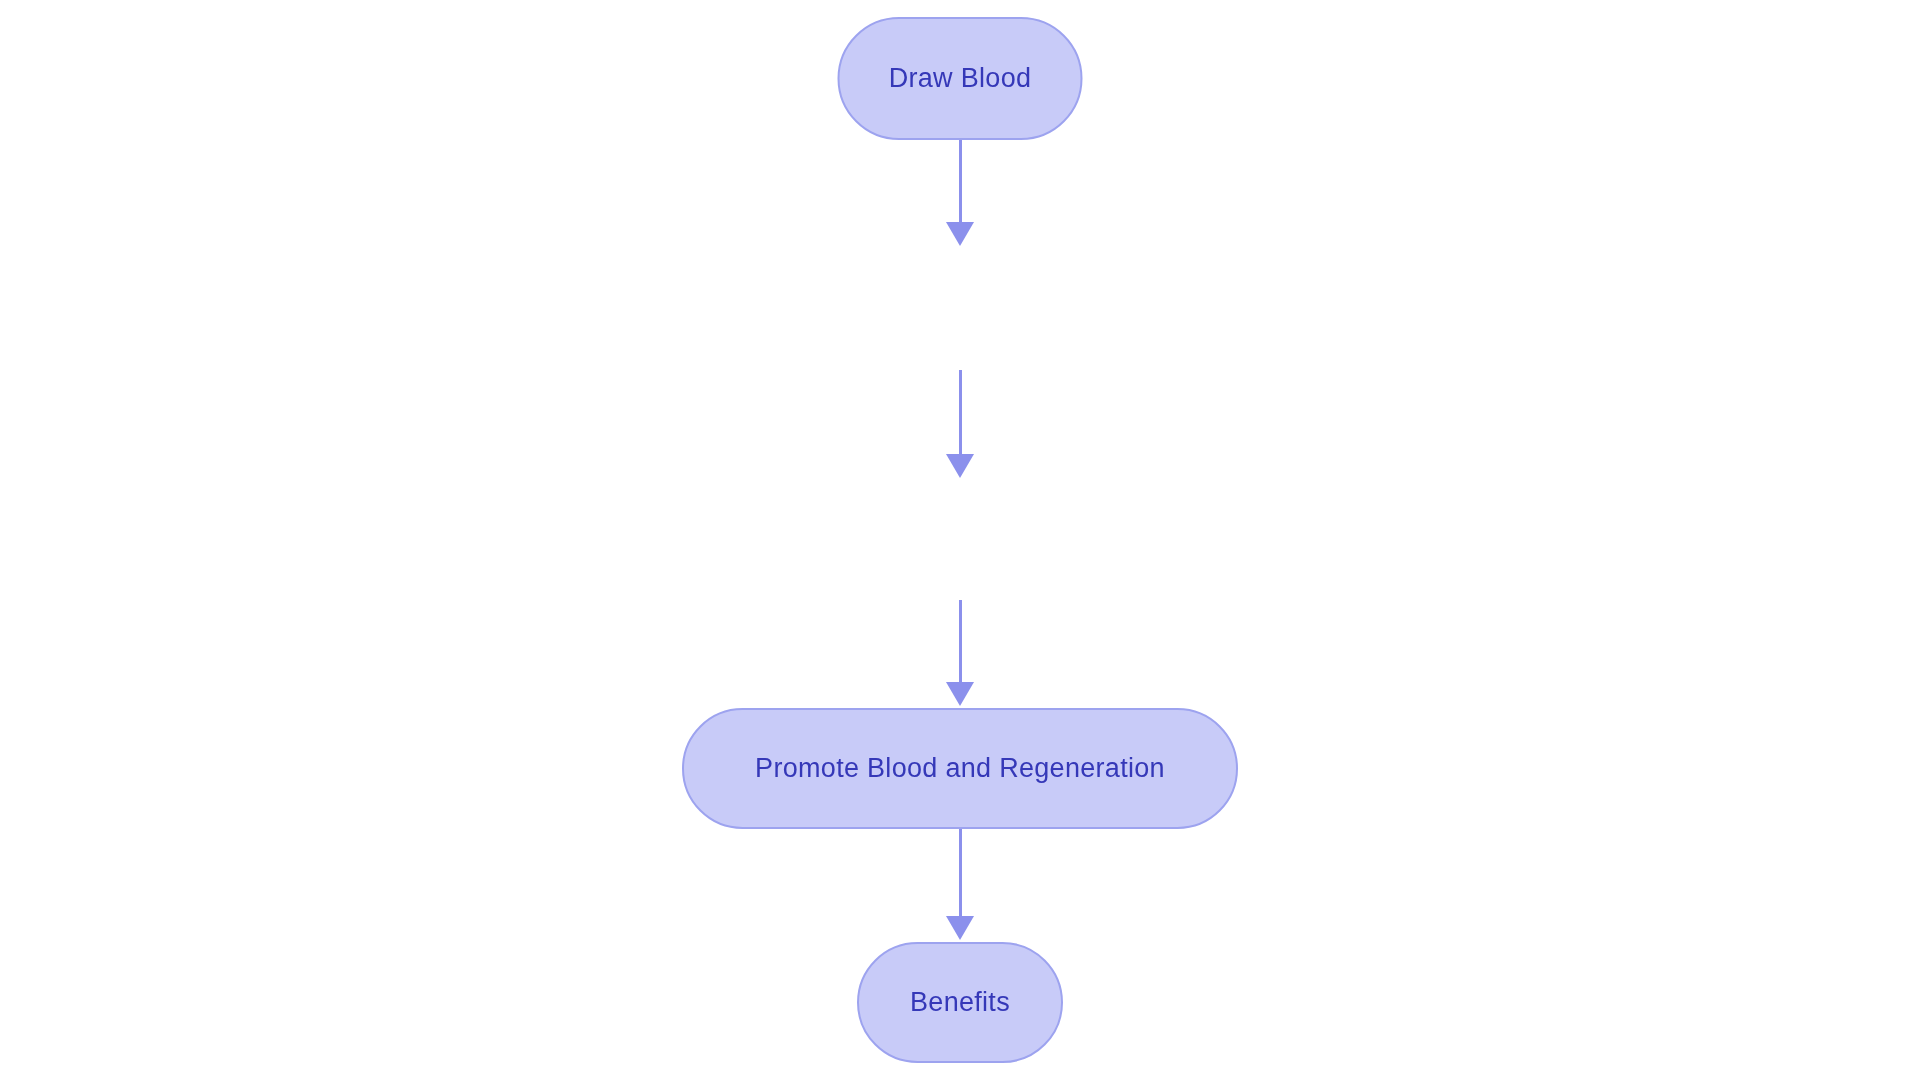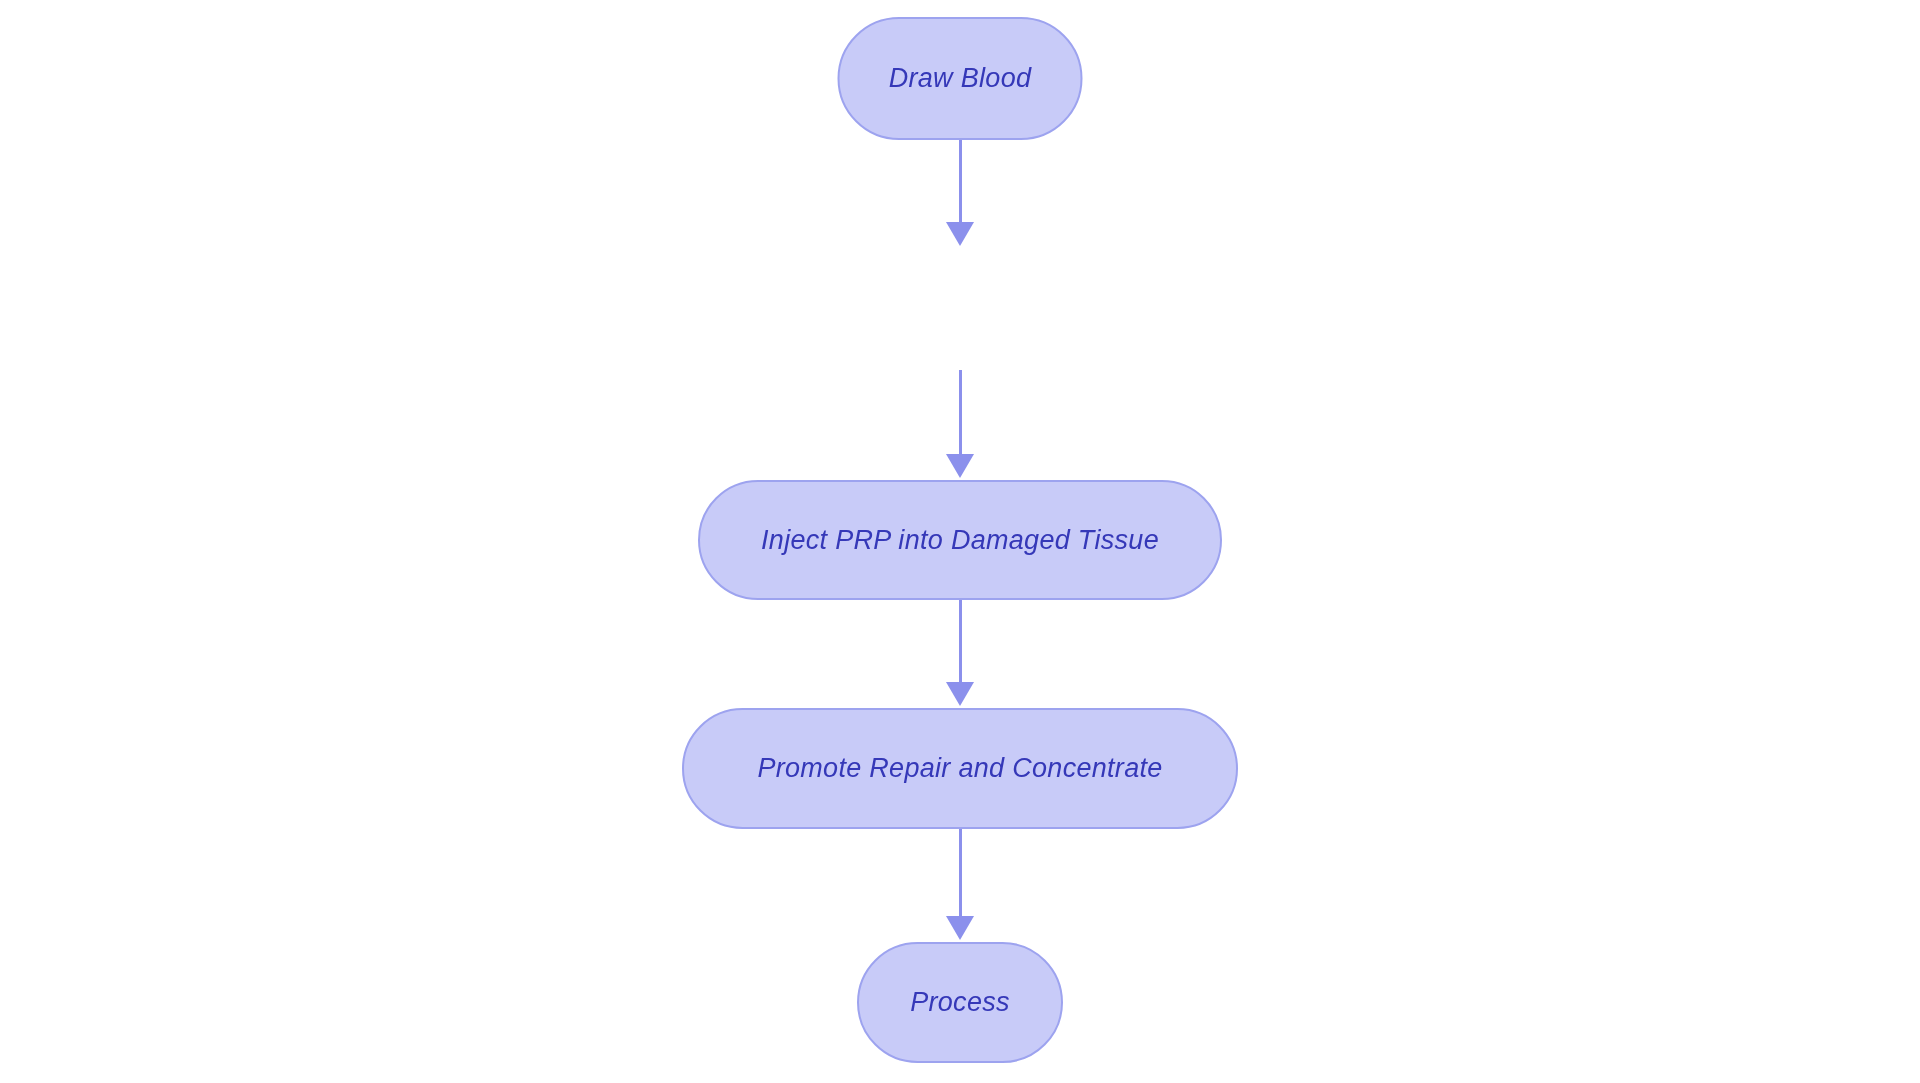--- a/index.html
+++ b/index.html
@@ -31,21 +31,20 @@
     align-items: center;
     justify-content: center;
     background: var(--node-fill);
     border: 2px solid var(--node-border);
     border-radius: 62px;
     color: var(--node-text);
     font-size: 27px;
     letter-spacing: 0.3px;
     text-align: center;
     white-space: nowrap;
-    font-style: italic;
   }
   .node-1 { top: 17px;  width: 245px; height: 123px; }
   .node-2 { top: 248px; width: 644px; height: 122px; }
   .node-3 { top: 480px; width: 524px; height: 120px; }
   .node-4 { top: 708px; width: 556px; height: 121px; }
   .node-5 { top: 942px; width: 206px; height: 121px; }
 
   .edge {
     position: absolute;
     left: 50%;
@@ -84,35 +83,32 @@
     <span class="line"></span>
     <span class="head"></span>
   </div>
 
 
   <div class="edge edge-2">
     <span class="line"></span>
     <span class="head"></span>
   </div>
 
-  <div class="node node-3">
-    <span>Inject PRP into Damaged Tissue</span>
-  </div>
 
   <div class="edge edge-3">
     <span class="line"></span>
     <span class="head"></span>
   </div>
 
   <div class="node node-4">
-    <span>Promote Repair and Concentrate</span>
+    <span>Promote Blood and Regeneration</span>
   </div>
 
   <div class="edge edge-4">
     <span class="line"></span>
     <span class="head"></span>
   </div>
 
   <div class="node node-5">
-    <span>Process</span>
+    <span>Benefits</span>
   </div>
 
 </div>
 
 </body></html>

